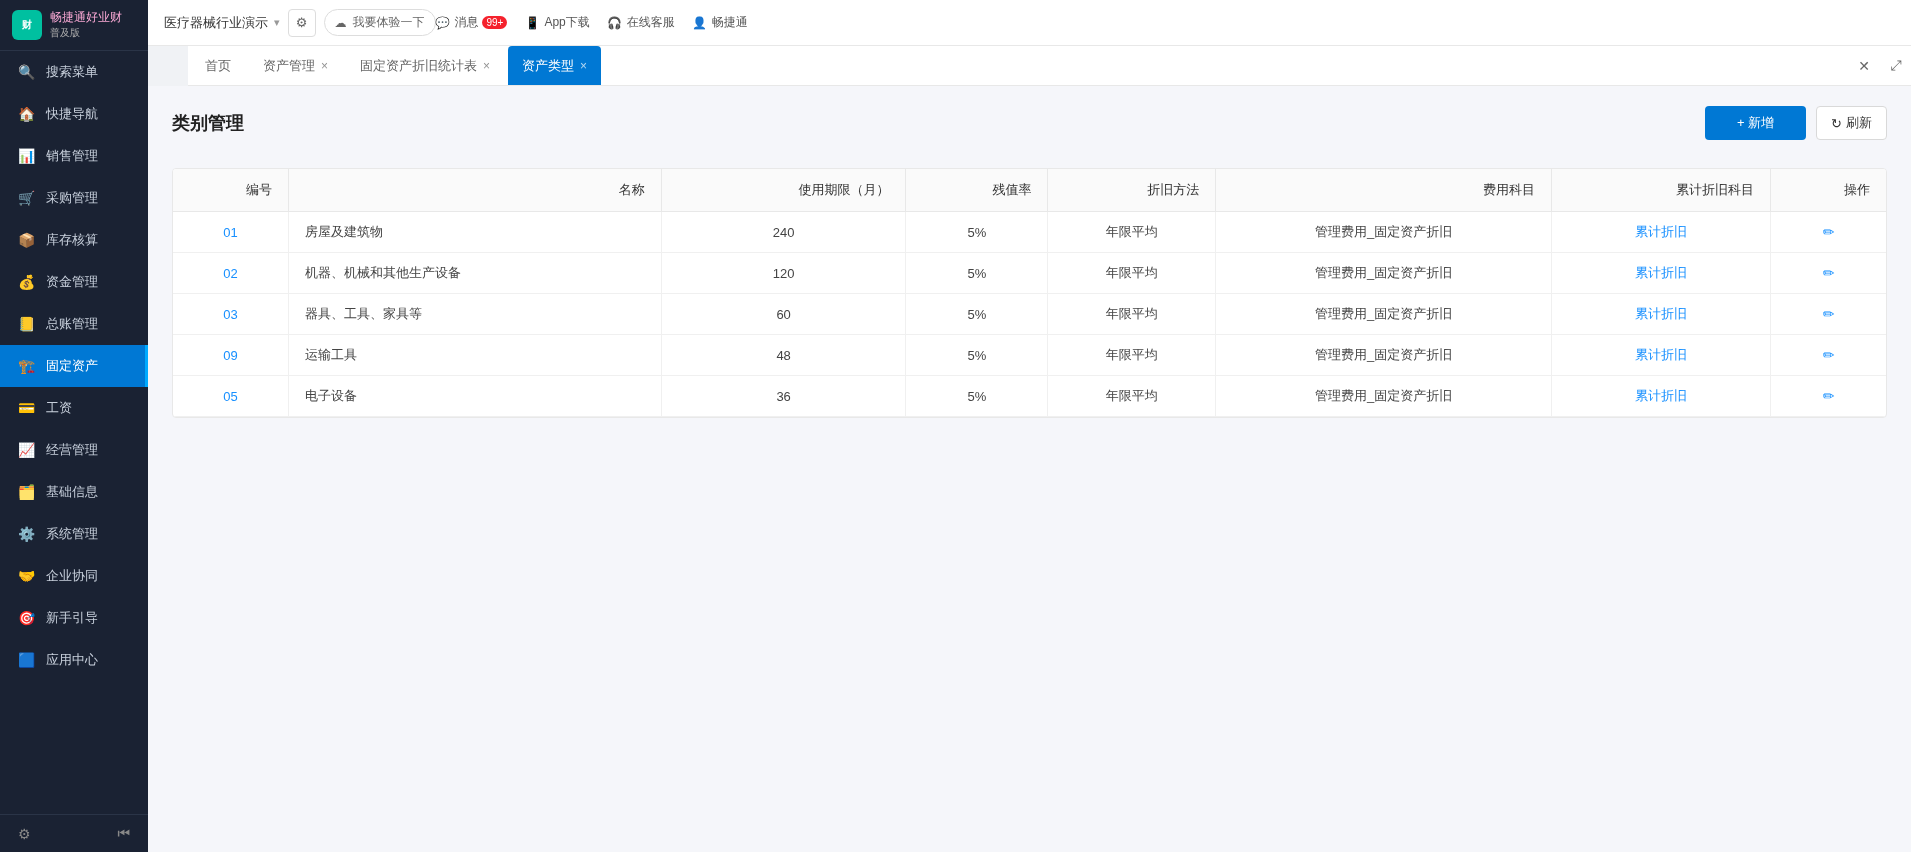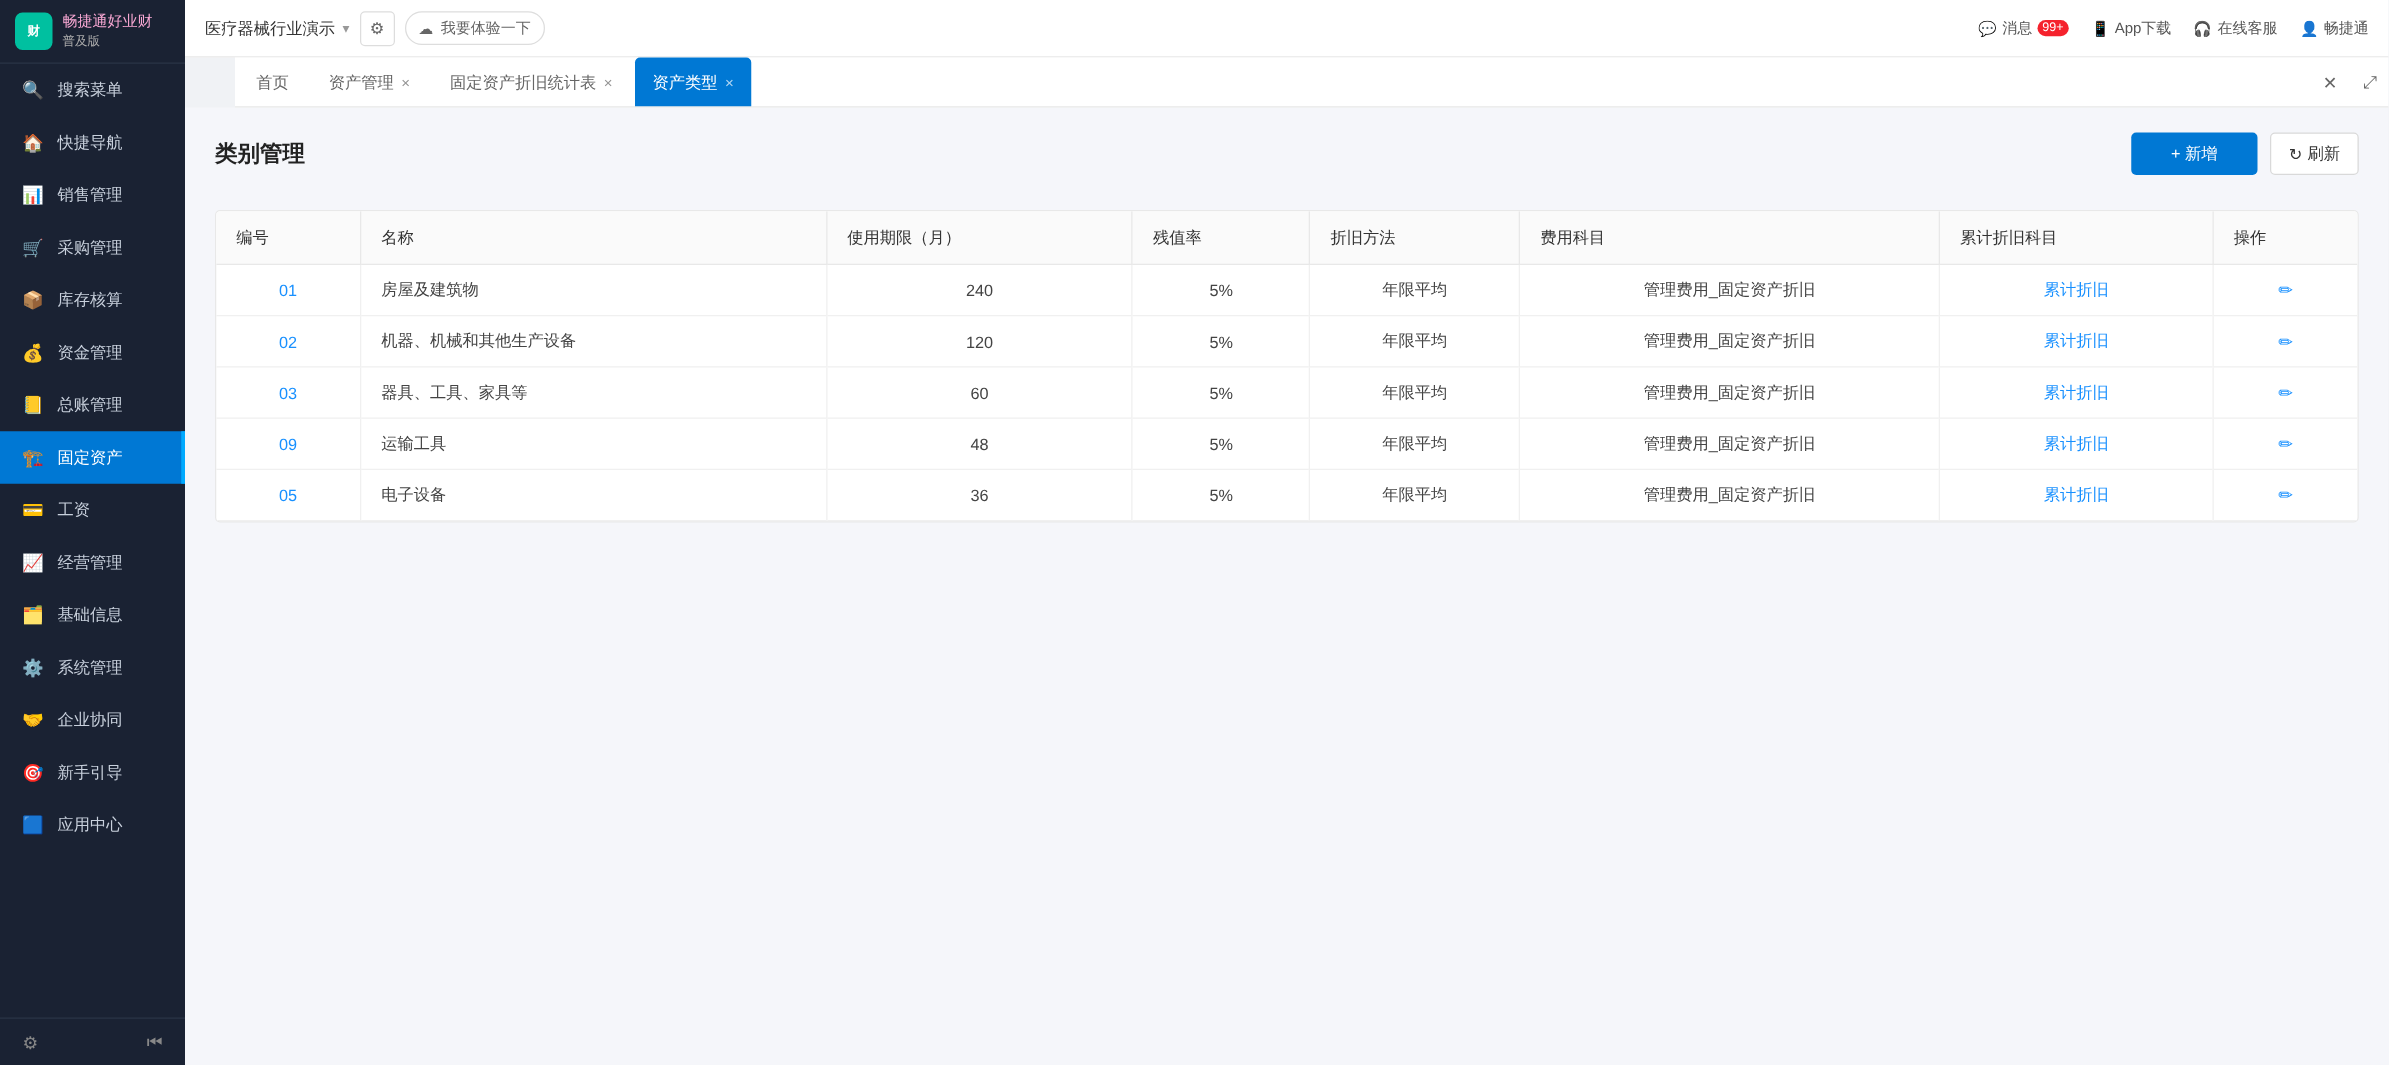--- a/index.html
+++ b/index.html
@@ -71,21 +71,20 @@
     }
 
     
     .top-header {
       background: #fff;
       height: 46px;
       display: flex;
       align-items: center;
       padding: 0 16px;
       border-bottom: 1px solid #e8e8e8;
-      justify-content: space-between;
     }
     .top-header-left {
       display: flex;
       align-items: center;
       gap: 8px;
     }
     .top-header-title {
       font-size: 13px;
       color: #333;
       display: flex;
@@ -244,21 +243,21 @@
     table {
       width: 100%;
       border-collapse: collapse;
       font-size: 13px;
     }
     thead tr {
       background: #fafafa;
     }
     thead th {
       padding: 12px 16px;
-      text-align: left;
+      text-align: right;
       font-weight: 500;
       color: #333;
       border-bottom: 1px solid #e8e8e8;
       border-right: 1px solid #e8e8e8;
       white-space: nowrap;
     }
     thead th:last-child { border-right: none; }
     tbody tr {
       border-bottom: 1px solid #f0f0f0;
     }

